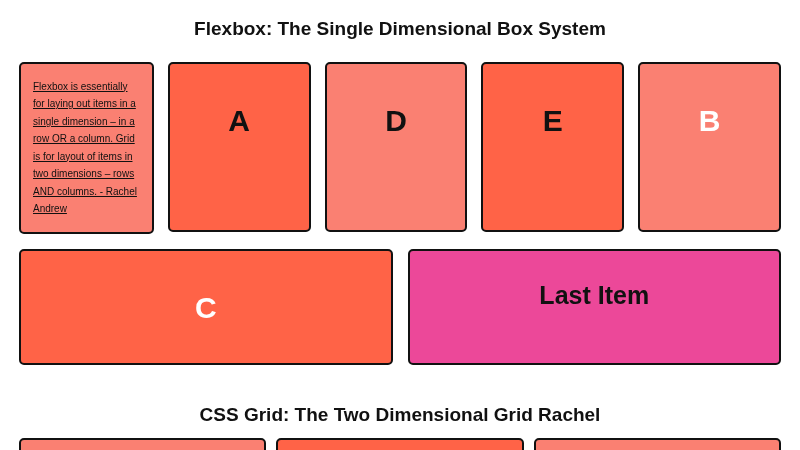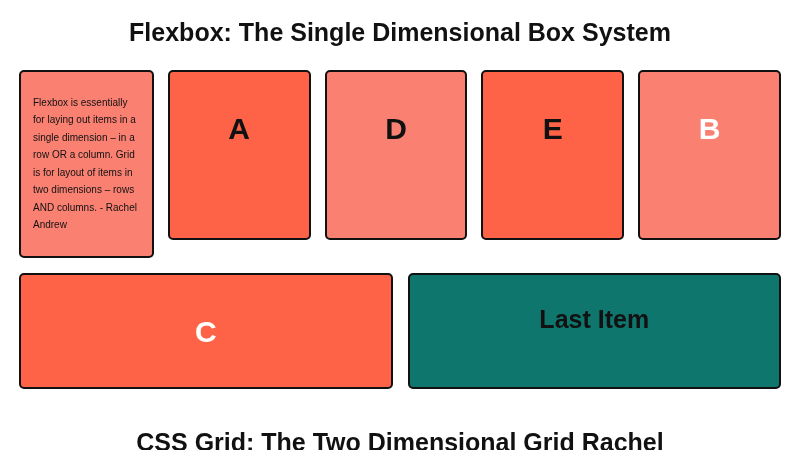--- a/index.html
+++ b/index.html
@@ -9,21 +9,21 @@
     width: 800px;
     height: 450px;
     overflow: hidden;
     background: #ffffff;
     font-family: "Liberation Sans", sans-serif;
     color: #111111;
   }
   .container { padding: 0 19px; }
 
   h1.section-title {
-    font-size: 25px;
+    font-size: 19px;
     line-height: 1.35;
     font-weight: 700;
     text-align: center;
     margin: 16px 0 0 0;
     color: #111111;
   }
   h1.section-title.grid-title { margin-top: 37px; }
 
   .row { display: flex; }
   .row-flex-1 { gap: 14px; margin-top: 20px; align-items: flex-start; }
@@ -44,21 +44,21 @@
   .box p.letter {
     margin: 24px 0 0 0;
     font-size: 30px;
     font-weight: 700;
     line-height: 1.15;
   }
   .box.last-item p.letter {
     font-size: 25px;
     margin-top: 14px;
   }
-  .box.quote-box { padding: 22px 12px; }
+  .box.quote-box { padding: 14px 12px; text-decoration: underline; }
   .box.quote-box p.quote-text {
     margin: 0;
     font-size: 10px;
     line-height: 1.75;
     font-weight: 400;
     text-align: left;
   }
 </style>
 </head>
 <body style="background: rgb(255, 255, 255); color: rgb(17, 17, 17);">
@@ -87,21 +87,21 @@
     <div class="box" style="background: rgb(250, 128, 114); color: rgb(255, 255, 255);">
       <p class="letter">B</p>
     </div>
   </div>
 
   <div class="row row-flex-2">
     <div class="box" style="background: rgb(255, 99, 71); color: rgb(255, 255, 255);">
       <p class="letter">C</p>
     </div>
 
-    <div class="box last-item" style="background: #0f766e; color: rgb(17, 17, 17);">
+    <div class="box last-item" style="background: #ec4899; color: rgb(17, 17, 17);">
       <p class="letter">Last Item</p>
     </div>
   </div>
 
   <h1 class="section-title grid-title">CSS Grid: The Two Dimensional Grid Rachel</h1>
 
   <div class="row row-grid">
     <div class="box" style="background: rgb(250, 128, 114);">
       <p class="letter"></p>
     </div>

